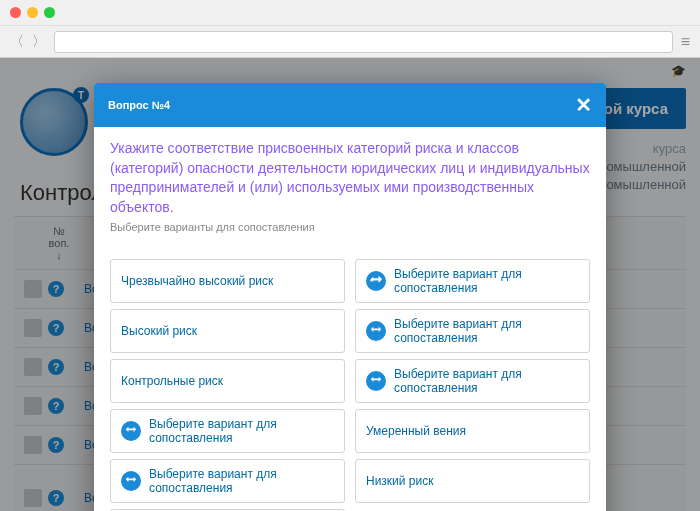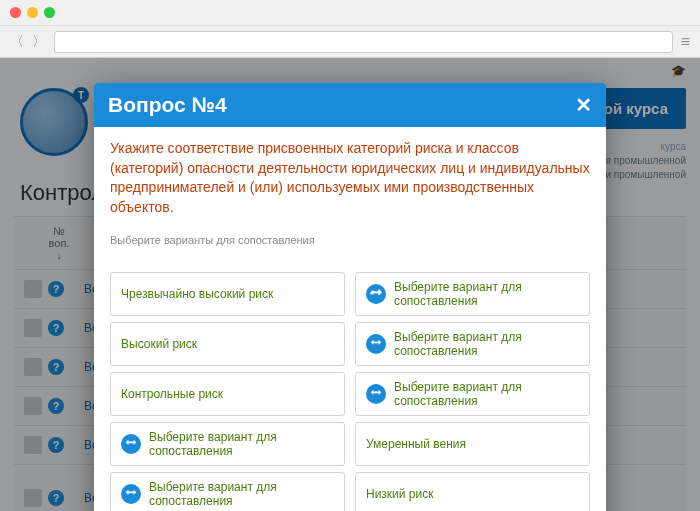--- a/index.html
+++ b/index.html
@@ -21,45 +21,45 @@
 
 .page { position: relative; height: 453px; background: #eceff1; overflow: hidden; }
 
 .top-bar { display: flex; justify-content: flex-end; padding: 6px 14px; color: #5a6a75; font-size: 12px; align-items: center; gap: 6px; }
 .logo-block { display: flex; align-items: center; gap: 10px; padding: 4px 20px; }
 .logo-circle { width: 68px; height: 68px; border: 3px solid #0d6eb8; border-radius: 50%; background: radial-gradient(circle at 35% 35%, #a0c8e8, #4a8bbf); position: relative; }
 .logo-circle::before { content: "T"; position: absolute; top: -4px; right: -4px; background: #0d6eb8; color: #fff; width: 16px; height: 16px; border-radius: 50%; font-size: 10px; display: flex; align-items: center; justify-content: center; font-weight: bold; }
 .logo-text { font-size: 28px; color: #0d6eb8; font-style: italic; font-weight: bold; }
 
 .header-blue { position: absolute; right: 14px; top: 30px; background: #0d6eb8; color: #fff; padding: 12px 18px; font-size: 15px; font-weight: bold; border-radius: 2px; }
-.header-sub { position: absolute; right: 14px; top: 82px; color: #6b7a85; font-size: 10px; text-align: right; line-height: 1.4; }
+.header-sub { position: absolute; right: 14px; top: 82px; color: #6b7a85; font-size: 13px; text-align: right; line-height: 1.4; }
 
 .section-title { padding: 20px 20px 10px; font-size: 22px; color: #333; }
 
 .table-area { background: #e8eaec; margin: 0 14px; border-top: 1px solid #d5d5d5; }
 .table-header { display: flex; padding: 8px 10px; font-size: 11px; color: #5a6a75; border-bottom: 1px solid #d5d5d5; }
 .col-num { width: 70px; text-align: center; }
 .table-row { display: flex; padding: 10px; border-bottom: 1px solid #d5d5d5; align-items: center; }
 .row-icon { width: 18px; height: 18px; background: #c0c6ca; border-radius: 2px; margin-right: 6px; }
 .row-help { width: 16px; height: 16px; background: #1a8bd8; color: #fff; border-radius: 50%; display: flex; align-items: center; justify-content: center; font-size: 11px; font-weight: bold; margin-right: 20px; }
 .row-q-label { width: 90px; font-size: 12px; color: #0d6eb8; }
 .row-q-text { flex: 1; font-size: 11px; color: #5a6a75; line-height: 1.4; }
 
 
 .overlay { position: absolute; inset: 0; background: rgba(0,0,0,0.35); display: flex; justify-content: center; align-items: flex-start; padding-top: 25px; }
 .modal { width: 512px; background: #fff; border-radius: 3px; box-shadow: 0 5px 30px rgba(0,0,0,0.4); display: flex; flex-direction: column; }
 .modal-header { background: #1a8bd8; color: #fff; padding: 10px 14px; display: flex; justify-content: space-between; align-items: center; border-radius: 3px 3px 0 0; }
-.modal-title { font-size: 21px; font-weight: bold; }
+.modal-title { font-size: 11px; font-weight: bold; }
 .modal-close { font-size: 20px; cursor: pointer; font-weight: bold; }
 .modal-body { padding: 12px 16px 14px; }
-.modal-question { color: #c2410c; font-size: 14px; line-height: 1.4; margin-bottom: 17px; }
+.modal-question { color: #8b5cf6; font-size: 14px; line-height: 1.4; margin-bottom: 4px; }
 .modal-hint { color: #888; font-size: 11px; margin-bottom: 26px; }
 
 .match-grid { display: grid; grid-template-columns: 1fr 1fr; gap: 6px 10px; }
-.match-box { border: 1px solid #d0d4d8; border-radius: 3px; padding: 7px 10px; font-size: 12px; color: #4d7c0f; display: flex; align-items: center; gap: 8px; background: #fff; }
+.match-box { border: 1px solid #d0d4d8; border-radius: 3px; padding: 7px 10px; font-size: 12px; color: #0369a1; display: flex; align-items: center; gap: 8px; background: #fff; }
 .match-box.right { cursor: pointer; }
 .swap-icon { width: 20px; height: 20px; background: #1a8bd8; border-radius: 50%; display: flex; align-items: center; justify-content: center; flex-shrink: 0; }
 .swap-icon svg { width: 14px; height: 14px; fill: #fff; }
 </style>
 </head>
 <body>
 
 <div class="browser-chrome">
   <div class="chrome-top">
     <div class="traffic-lights">

